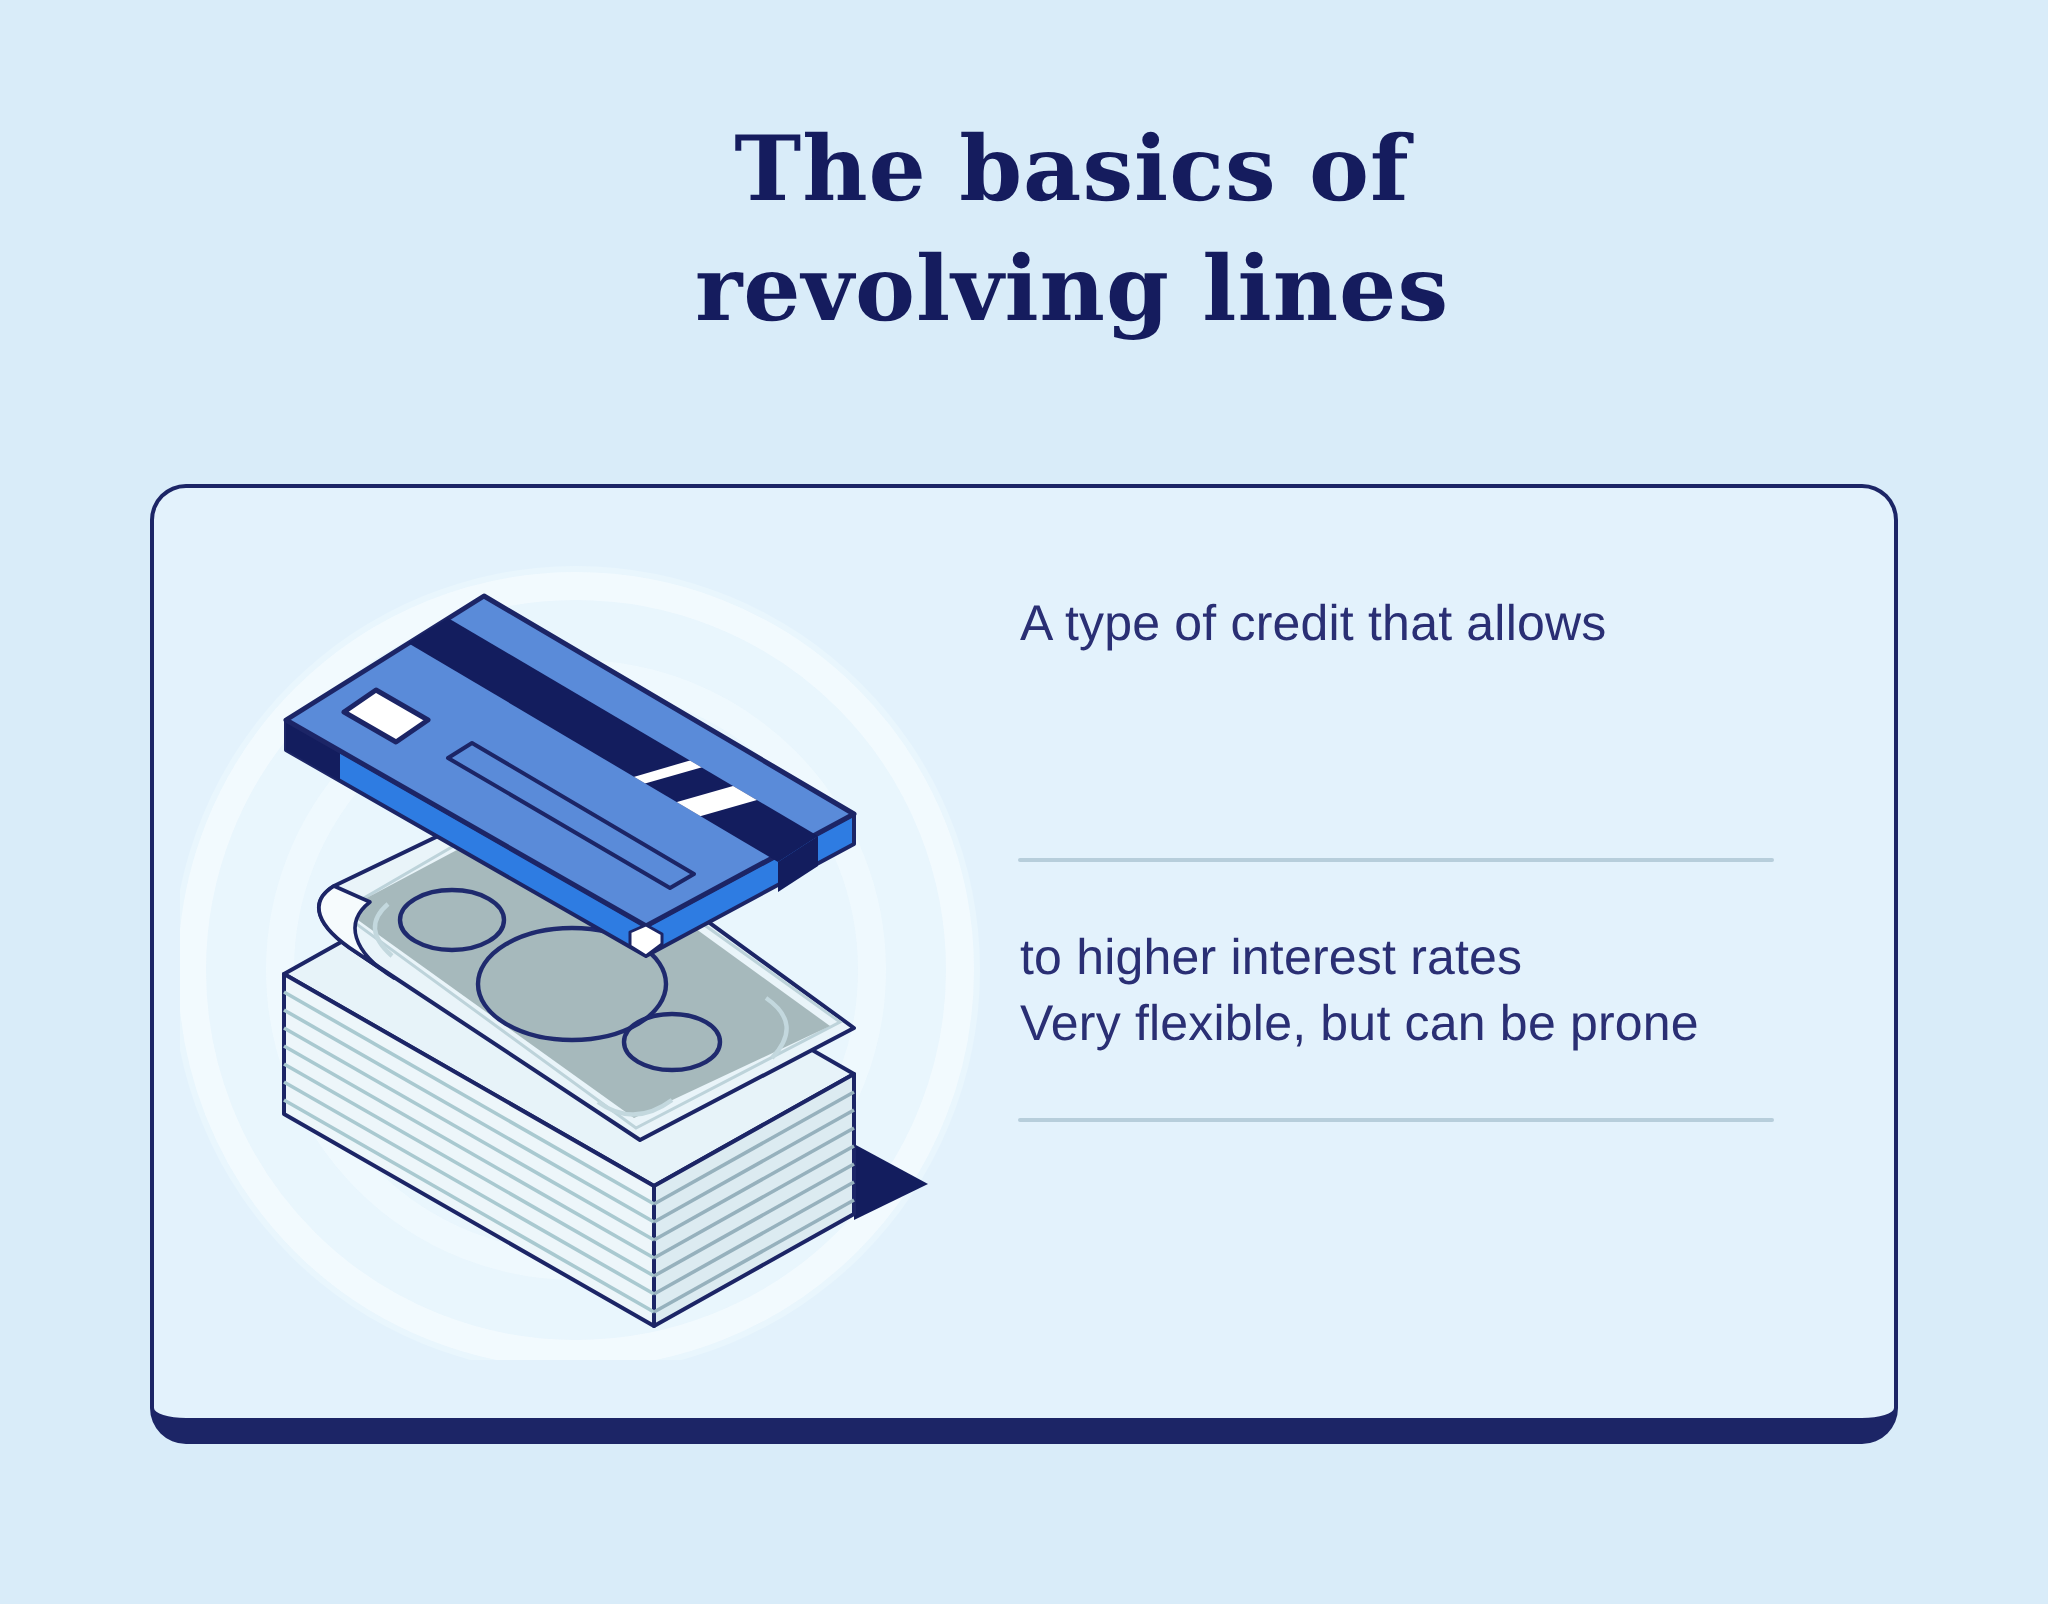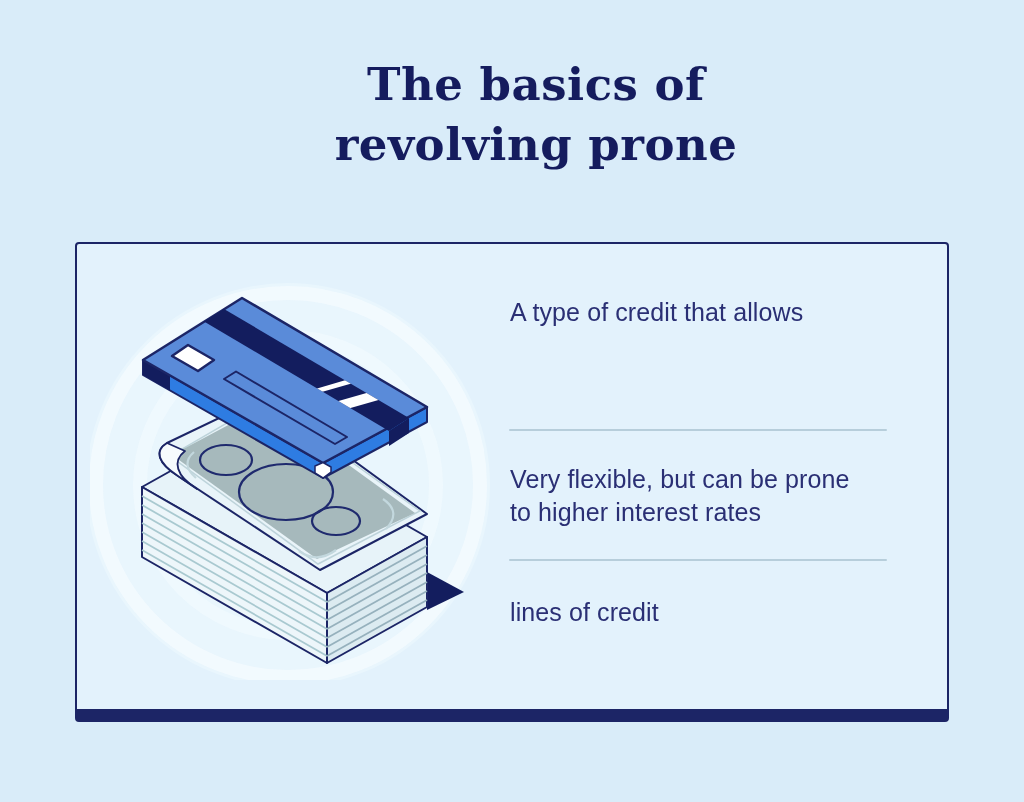--- a/index.html
+++ b/index.html
@@ -24,21 +24,21 @@
     letter-spacing:0.5px;
     padding-left:48px;
   }
   .title span{display:block;}
   .panel{
     position:absolute;left:75px;top:242px;
     width:874px;height:480px;
     background:var(--panel-bg,#e3f2fc);
     border:2px solid var(--navy-outline,#1c2566);
     border-bottom:13px solid var(--navy-outline,#1c2566);
-    border-radius:4px;
+    border-radius:18px;
   }
   .illus{
     position:absolute;left:13px;top:36px;
     width:400px;height:400px;
   }
   .facts{
     position:absolute;left:432px;top:0;
     width:382px;height:455px;
   }
   .fact{
@@ -59,21 +59,21 @@
   .divider-1{top:185px;}
   .divider-2{top:315px;}
 </style>
 </head>
 <body>
 
 <div class="page">
 
   <h1 class="title">
     <span>The basics of</span>
-    <span>revolving prone</span>
+    <span>revolving lines</span>
   </h1>
 
   <section class="panel">
 
     <svg class="illus" viewBox="0 0 400 400" xmlns="http://www.w3.org/2000/svg">
       <defs>
         <clipPath id="stripeClip">
           <polygon points="134,29 319,138 299,151 114,41.5"></polygon>
         </clipPath>
       </defs>
@@ -143,25 +143,24 @@
 
     <div class="facts">
 
       <p class="fact fact-1">
         <span>A type of credit that allows</span>
       </p>
 
       <div class="divider divider-1"></div>
 
       <p class="fact fact-2">
+        <span>to higher interest rates</span>
         <span>Very flexible, but can be prone</span>
-        <span>to higher interest rates</span>
       </p>
 
       <div class="divider divider-2"></div>
 
       <p class="fact fact-3">
-        <span>lines of credit</span>
       </p>
 
     </div>
   </section>
 </div>
 
 </body></html>

